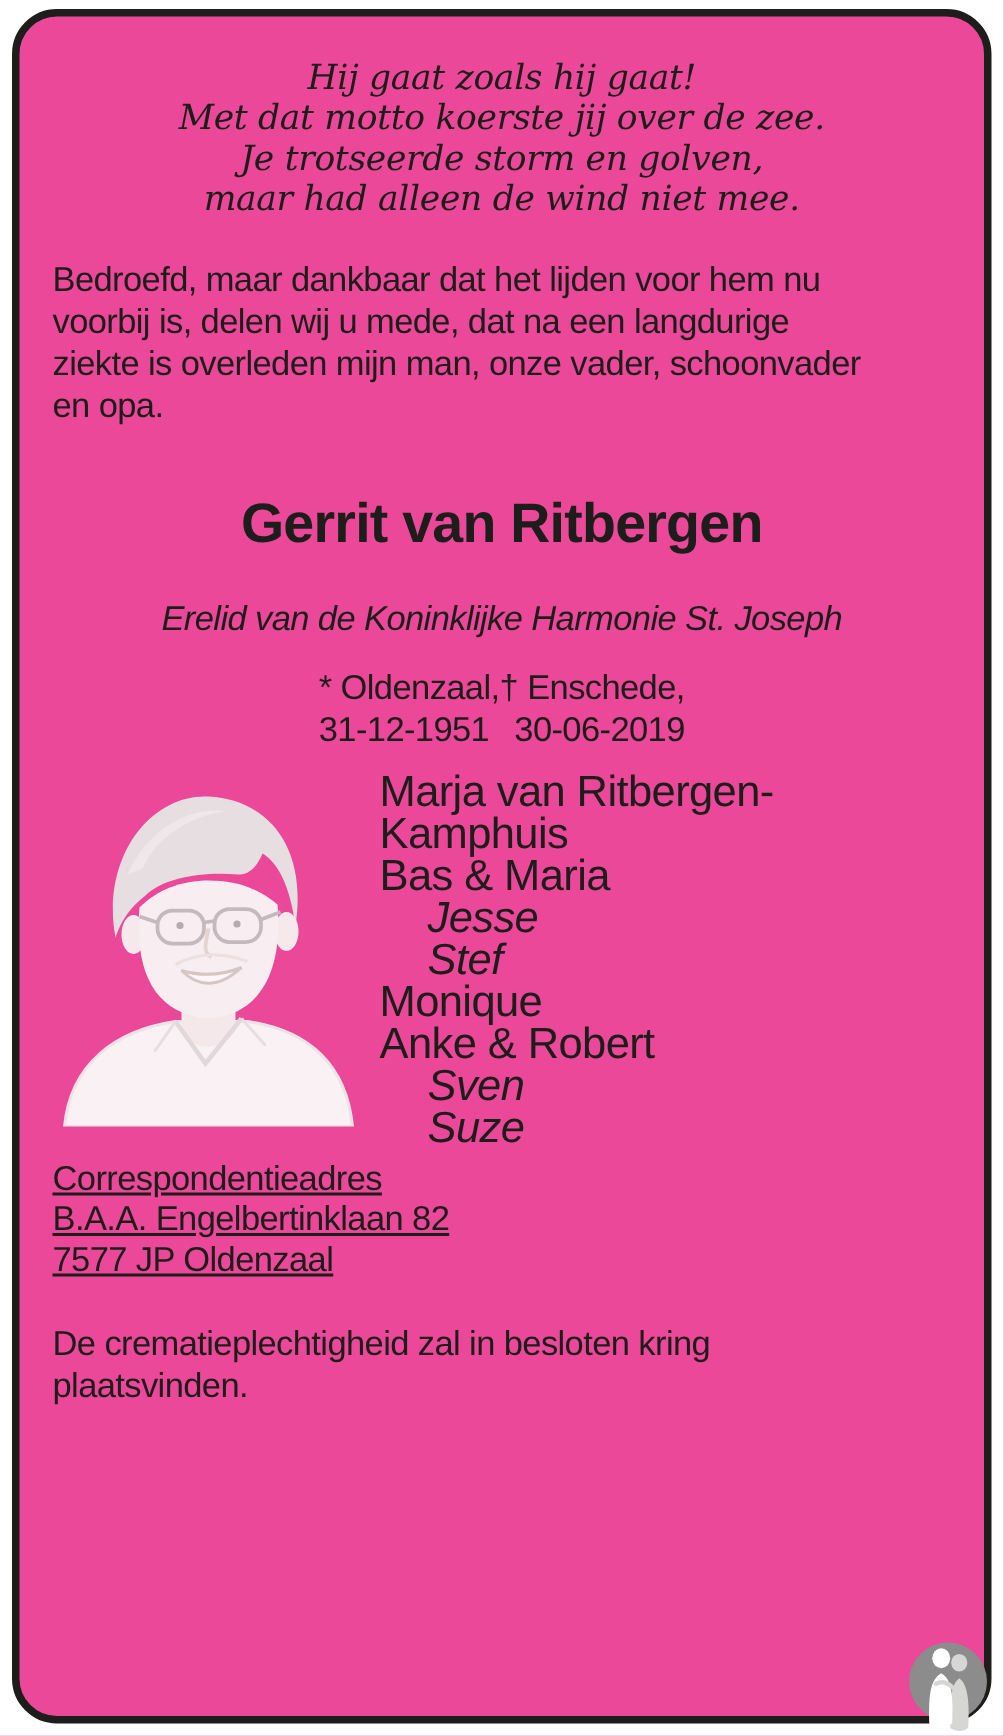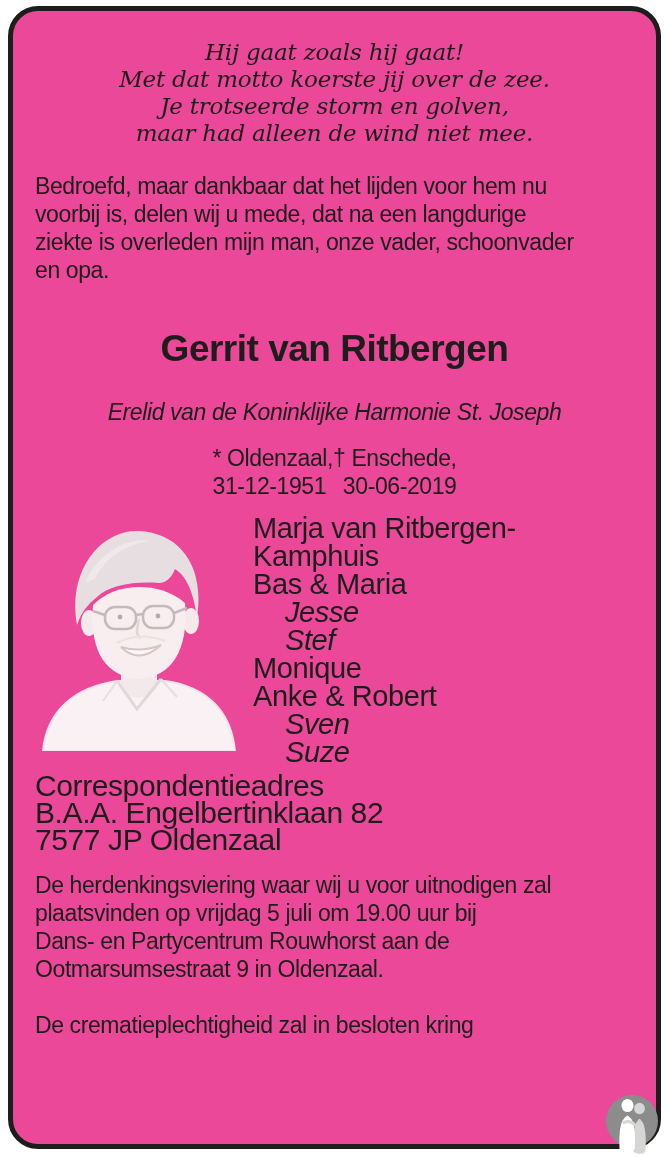--- a/index.html
+++ b/index.html
@@ -75,23 +75,24 @@
     font-size: 29px;
     line-height: 28px;
     letter-spacing: -0.4px;
   }
   .family-list .grandchild {
     font-style: italic;
     padding-left: 32px;
   }
   .correspondence {
     margin-top: 6px;
-    font-size: 30px;
+    font-size: 23px;
     line-height: 27px;
     letter-spacing: -0.4px;
+    text-decoration: underline;
   }
   .para {
     font-size: 23px;
     line-height: 28px;
     letter-spacing: -0.4px;
     white-space: nowrap;
   }
   .service-para    { margin-top: 18px; }
   .condolence-para { margin-top: 27px; }
   .cremation-para  { margin-top: 28px; }
@@ -182,30 +183,25 @@
       <div class="grandchild">Suze</div>
     </div>
   </div>
 
   <div class="correspondence">
     <div>Correspondentieadres</div>
     <div>B.A.A. Engelbertinklaan 82</div>
     <div>7577 JP Oldenzaal</div>
   </div>
 
-  <div class="service-para">
-    <div class="para">De herdenkingsviering waar wij u voor uitnodigen zal</div>
-    <div class="para">plaatsvinden op vrijdag 5 juli om 19.00 uur bij</div>
-    <div class="para">Dans- en Partycentrum Rouwhorst aan de</div>
-    <div class="para">Ootmarsumsestraat 9 in Oldenzaal.</div>
-  </div>
 
 
   <div class="cremation-para">
     <div class="para">De crematieplechtigheid zal in besloten kring</div>
+    <div class="para">plaatsvinden.</div>
   </div>
 
 </div>
 
 <div class="logo">
   
   <svg width="56" height="62" viewBox="0 0 56 62">
     <circle cx="28" cy="27" r="26" fill="#8c8c8c"></circle>
 
     <ellipse cx="35.5" cy="14.5" rx="5.4" ry="5.8" fill="#d6d6d5"></ellipse>

